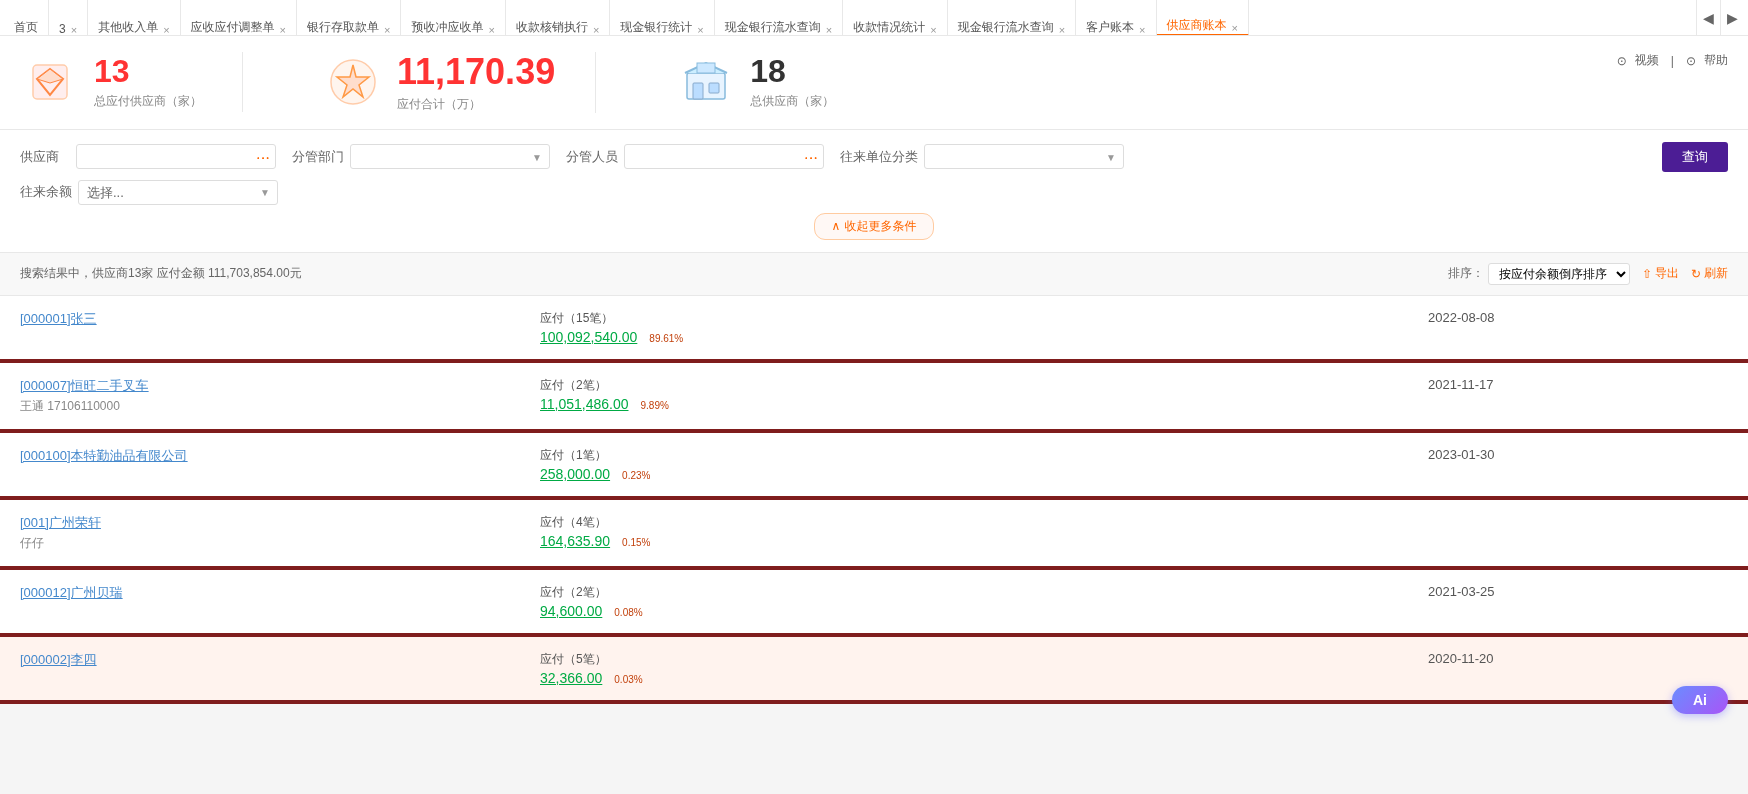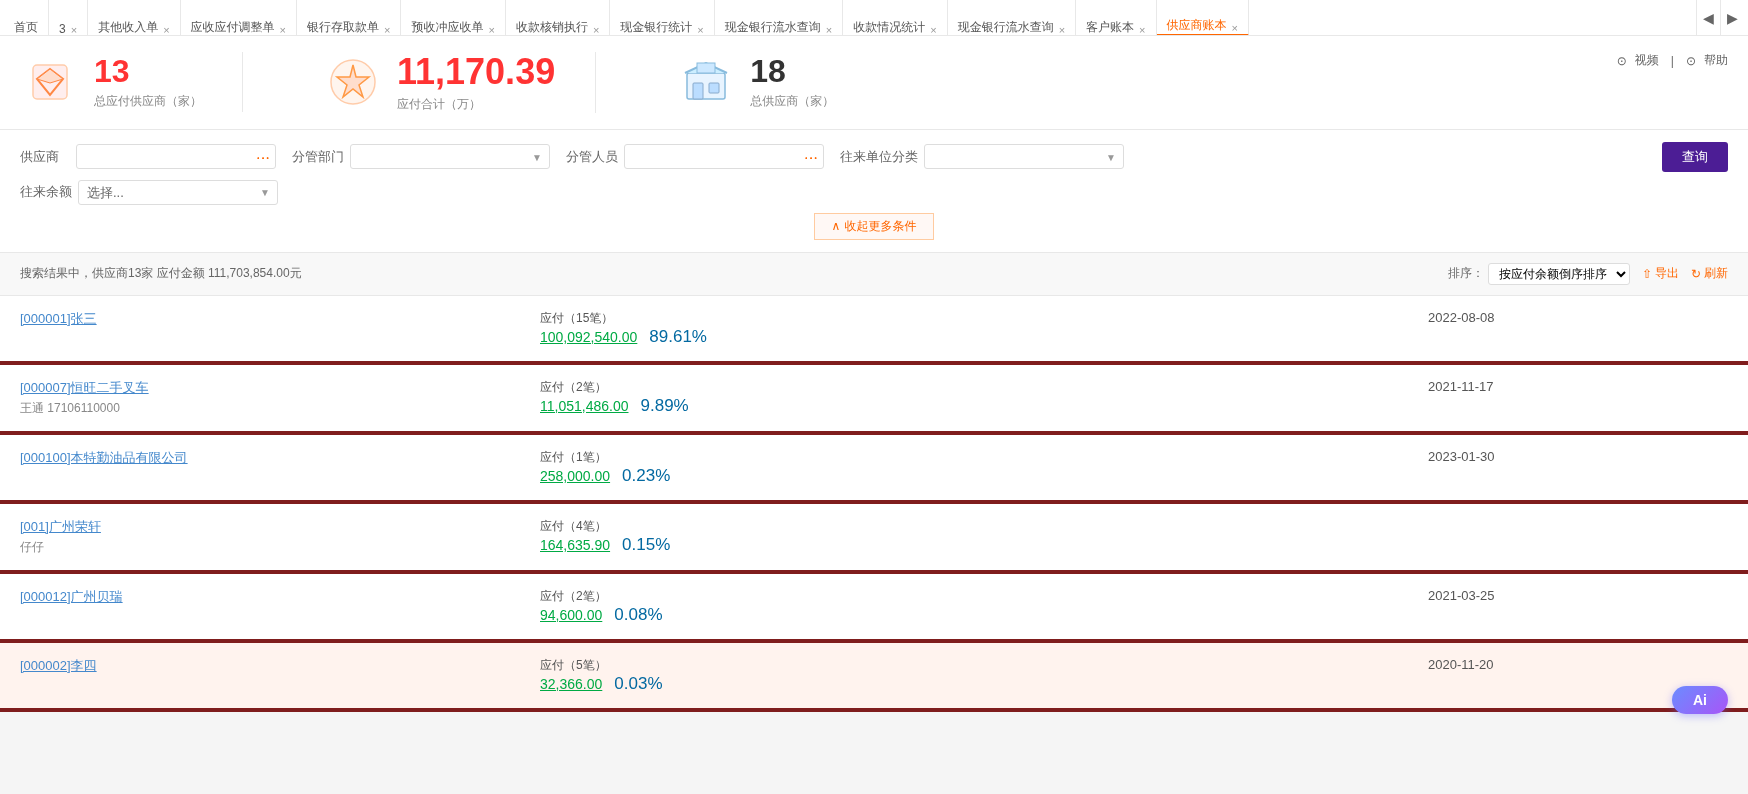--- a/index.html
+++ b/index.html
@@ -189,21 +189,21 @@
       display: flex;
       align-items: center;
       justify-content: center;
       color: #ff6600;
       font-size: 12px;
       cursor: pointer;
       margin: 6px auto 0;
       width: 120px;
       padding: 4px 10px;
       border: 1px solid #ffcba0;
-      border-radius: 0;
+      border-radius: 11px;
       background: #fff8f5;
     }
     .collapse-btn::before {
       content: '∧';
       margin-right: 4px;
       font-size: 12px;
     }
 
     
     .results-bar {
@@ -288,22 +288,22 @@
     }
     .trade-amount {
       color: #00aa44;
       font-size: 14px;
       font-weight: 500;
       text-decoration: underline;
       cursor: pointer;
       margin-top: 2px;
     }
     .trade-percent {
-      color: #0369a1;
-      font-size: 17px;
+      color: #c2410c;
+      font-size: 10px;
       margin-left: 12px;
     }
     .trade-amount-row {
       display: flex;
       align-items: baseline;
       gap: 0;
     }
     .last-pay {
       color: #555;
       font-size: 13px;

